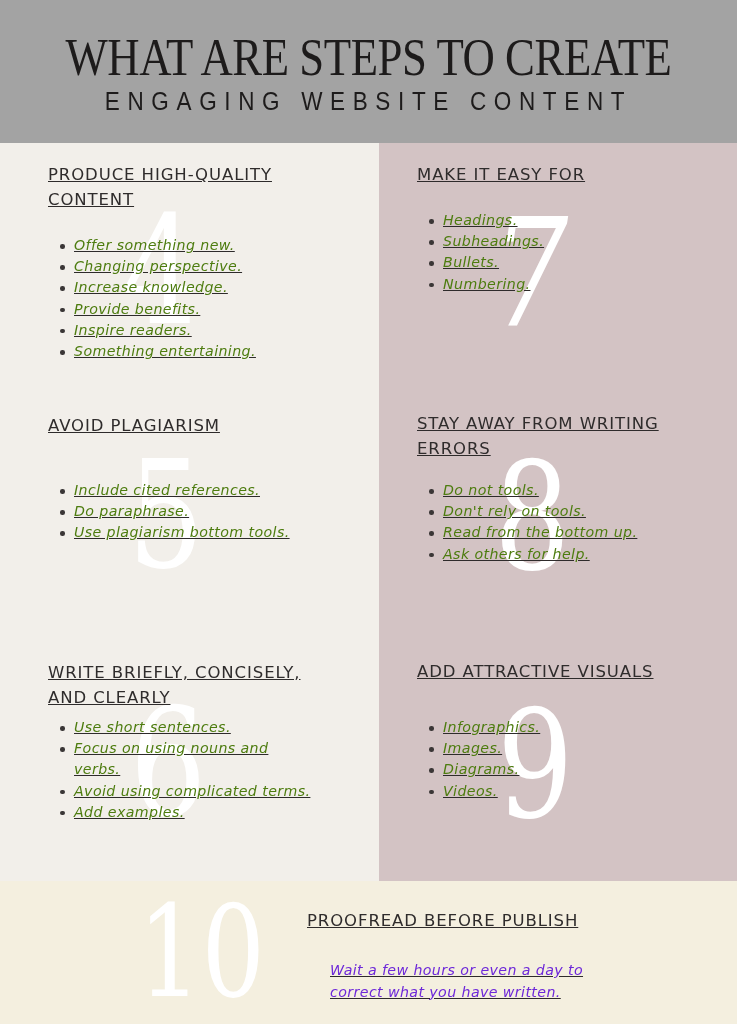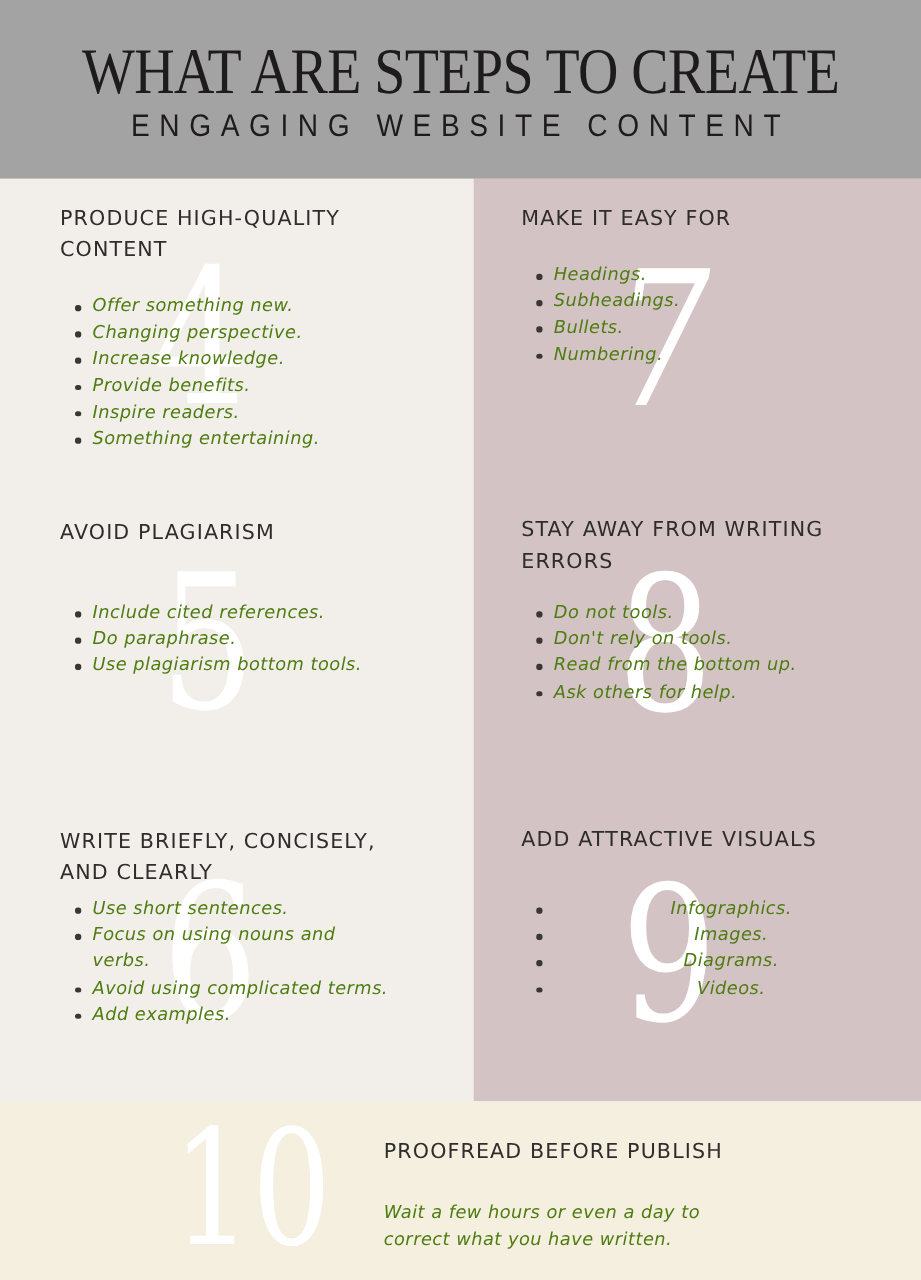--- a/index.html
+++ b/index.html
@@ -22,38 +22,38 @@
   .panel-right { position: absolute; left: 379px; top: 143px; width: 358px; height: 738px; background: #d3c3c4; }
   .panel-bottom { position: absolute; left: 0; top: 881px; width: 737px; height: 143px; background: #f4efdf; }
 
   .numeral {
     position: absolute; font-family: "DejaVu Serif", serif; color: #ffffff;
     font-size: 150px; line-height: 150px; font-weight: normal; z-index: 1;
     transform: scaleX(0.8); transform-origin: left top;
   }
   .numeral.italic { font-style: italic; }
 
-  .section { position: absolute; z-index: 2; }
+  .section { position: absolute; z-index: 2; text-decoration: underline; }
   .heading {
     font-family: "DejaVu Sans", sans-serif; font-size: 16.5px; line-height: 25px;
     letter-spacing: 0.9px; color: #2f2c2c; text-transform: uppercase; font-weight: normal;
   }
   ul.bullets { list-style: none; margin-top: 0; }
   ul.bullets li {
     position: relative; padding-left: 26px;
     font-family: "DejaVu Sans", sans-serif; font-style: italic;
     font-size: 14.2px; line-height: 21.2px; color: #4d7c0f; letter-spacing: 0.4px;
   }
   ul.bullets li::before {
     content: ""; position: absolute; left: 12px; top: 9px; width: 4.5px; height: 4.5px;
     border-radius: 50%; background: #3a3636;
   }
   .body-text {
     font-family: "DejaVu Sans", sans-serif; font-style: italic;
-    font-size: 14.2px; line-height: 21.5px; color: #4d7c0f; letter-spacing: 0.4px;
+    font-size: 14.2px; line-height: 21.5px; color: #6d28d9; letter-spacing: 0.4px; margin-left: 23px;
   }
 </style>
 </head>
 <body>
 
 <div class="header">
   <div class="title">WHAT ARE STEPS TO CREATE</div>
   <div class="subtitle">ENGAGING WEBSITE CONTENT</div>
 </div>
 
@@ -130,21 +130,21 @@
     <li>Don't rely on tools.</li>
     <li>Read from the bottom up.</li>
     <li>Ask others for help.</li>
   </ul>
 </div>
 
 <div class="section" style="left:417px; top:659px; width:310px;">
   <div class="heading">
     <div>ADD ATTRACTIVE VISUALS</div>
   </div>
-  <ul class="bullets" style="margin-top:33px;text-align:center;">
+  <ul class="bullets" style="margin-top:33px;">
     <li>Infographics.</li>
     <li>Images.</li>
     <li>Diagrams.</li>
     <li>Videos.</li>
   </ul>
 </div>
 
 <div class="section" style="left:307px; top:908px; width:420px;">
   <div class="heading">
     <div>PROOFREAD BEFORE PUBLISH</div>

